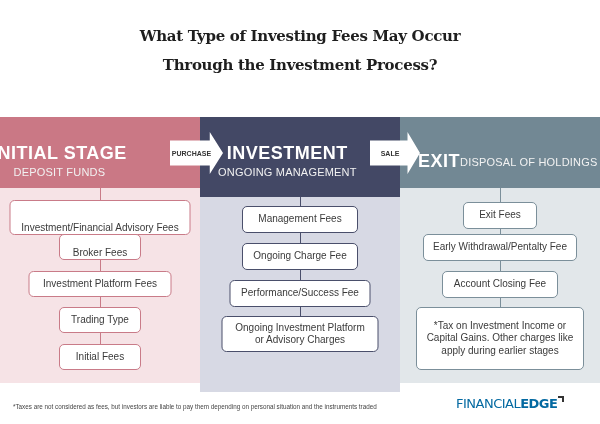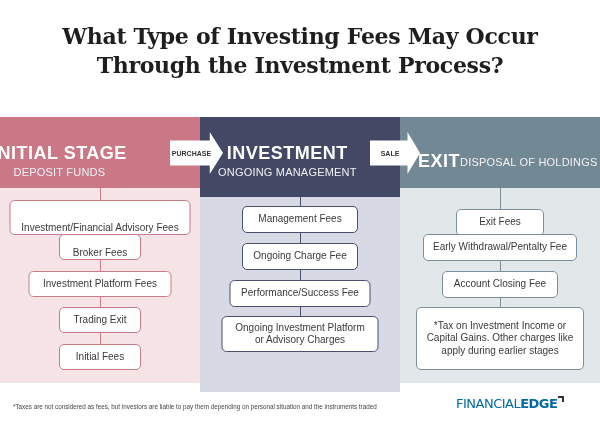--- a/index.html
+++ b/index.html
@@ -2,21 +2,21 @@
 <html><head>
 <meta charset="utf-8">
 <style>
   * { box-sizing: border-box; margin: 0; padding: 0; }
   html, body { width: 600px; height: 424px; background: #ffffff; overflow: hidden; }
   body { position: relative; font-family: "Liberation Sans", "DejaVu Sans", sans-serif; color: #2a2a2a; }
 
   .title {
     position: absolute; left: 0; top: 22px; width: 600px;
     text-align: center; font-family: "DejaVu Serif", "Liberation Serif", serif;
-    font-weight: bold; font-size: 22px; line-height: 29px; color: #1e1e1e;
+    font-weight: bold; font-size: 15px; line-height: 29px; color: #1e1e1e;
     letter-spacing: -0.3px;
   }
 
   .stage-header {
     position: absolute; top: 117px; height: 87px;
     display: flex; flex-direction: column; align-items: flex-start; justify-content: center;
     color: #ffffff;
   }
   .stage-header .name { font-weight: bold; font-size: 18px; letter-spacing: 0.5px; line-height: 20px; }
   .stage-header .sub { font-size: 11px; letter-spacing: 0.2px; margin-top: 3px; color: #f2f2f2; }
@@ -118,21 +118,21 @@
   <div class="box" style="top:12px;height:35px;width:181px;align-items:flex-end;">
       <span>Investment/Financial Advisory Fees</span>
     </div>
   <div class="box" style="top:46px;height:26px;width:82px;align-items:flex-end;">
       <span>Broker Fees</span>
     </div>
   <div class="box" style="top:83px;height:26px;width:143px;">
       <span>Investment Platform Fees</span>
     </div>
   <div class="box" style="top:119px;height:26px;width:82px;">
-      <span>Trading Exit</span>
+      <span>Trading Type</span>
     </div>
   <div class="box" style="top:156px;height:26px;width:82px;">
       <span>Initial Fees</span>
     </div>
 </div>
 
 <div class="col c2">
   <div class="spine" style="height:125px;"></div>
   <div class="box" style="top:9px;height:27px;width:116px;">
       <span>Management Fees</span>
@@ -144,21 +144,21 @@
     <span>Ongoing Investment Platform</span>
     <span>or Advisory Charges</span>
   </div>
   <div class="box" style="top:83px;height:27px;width:141px;">
       <span>Performance/Success Fee</span>
     </div>
 </div>
 
 <div class="col c3">
   <div class="spine" style="height:125px;"></div>
-  <div class="box" style="top:21px;height:27px;width:88px;">
+  <div class="box" style="top:14px;height:27px;width:74px;">
       <span>Exit Fees</span>
     </div>
   <div class="box" style="top:46px;height:27px;width:154px;">
       <span>Early Withdrawal/Pentalty Fee</span>
     </div>
   <div class="box" style="top:83px;height:27px;width:116px;">
       <span>Account Closing Fee</span>
     </div>
   <div class="box" style="top:119px;height:63px;width:168px;flex-direction:column;">
     <span>*Tax on Investment Income or</span>

